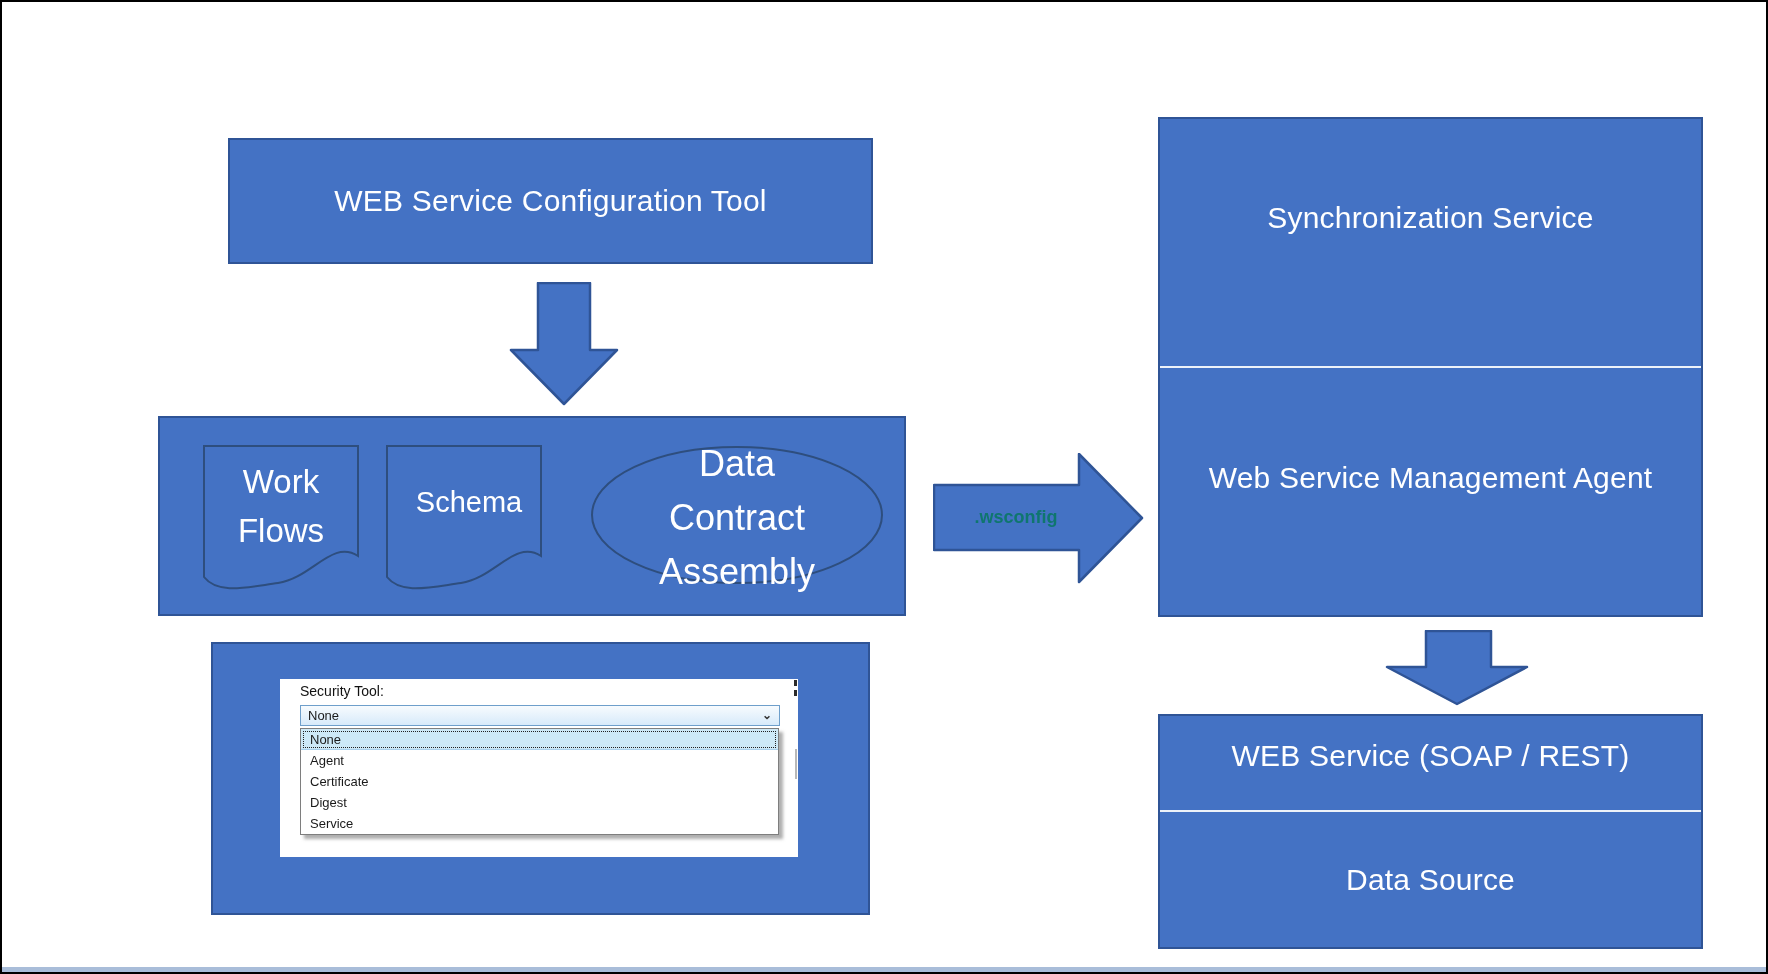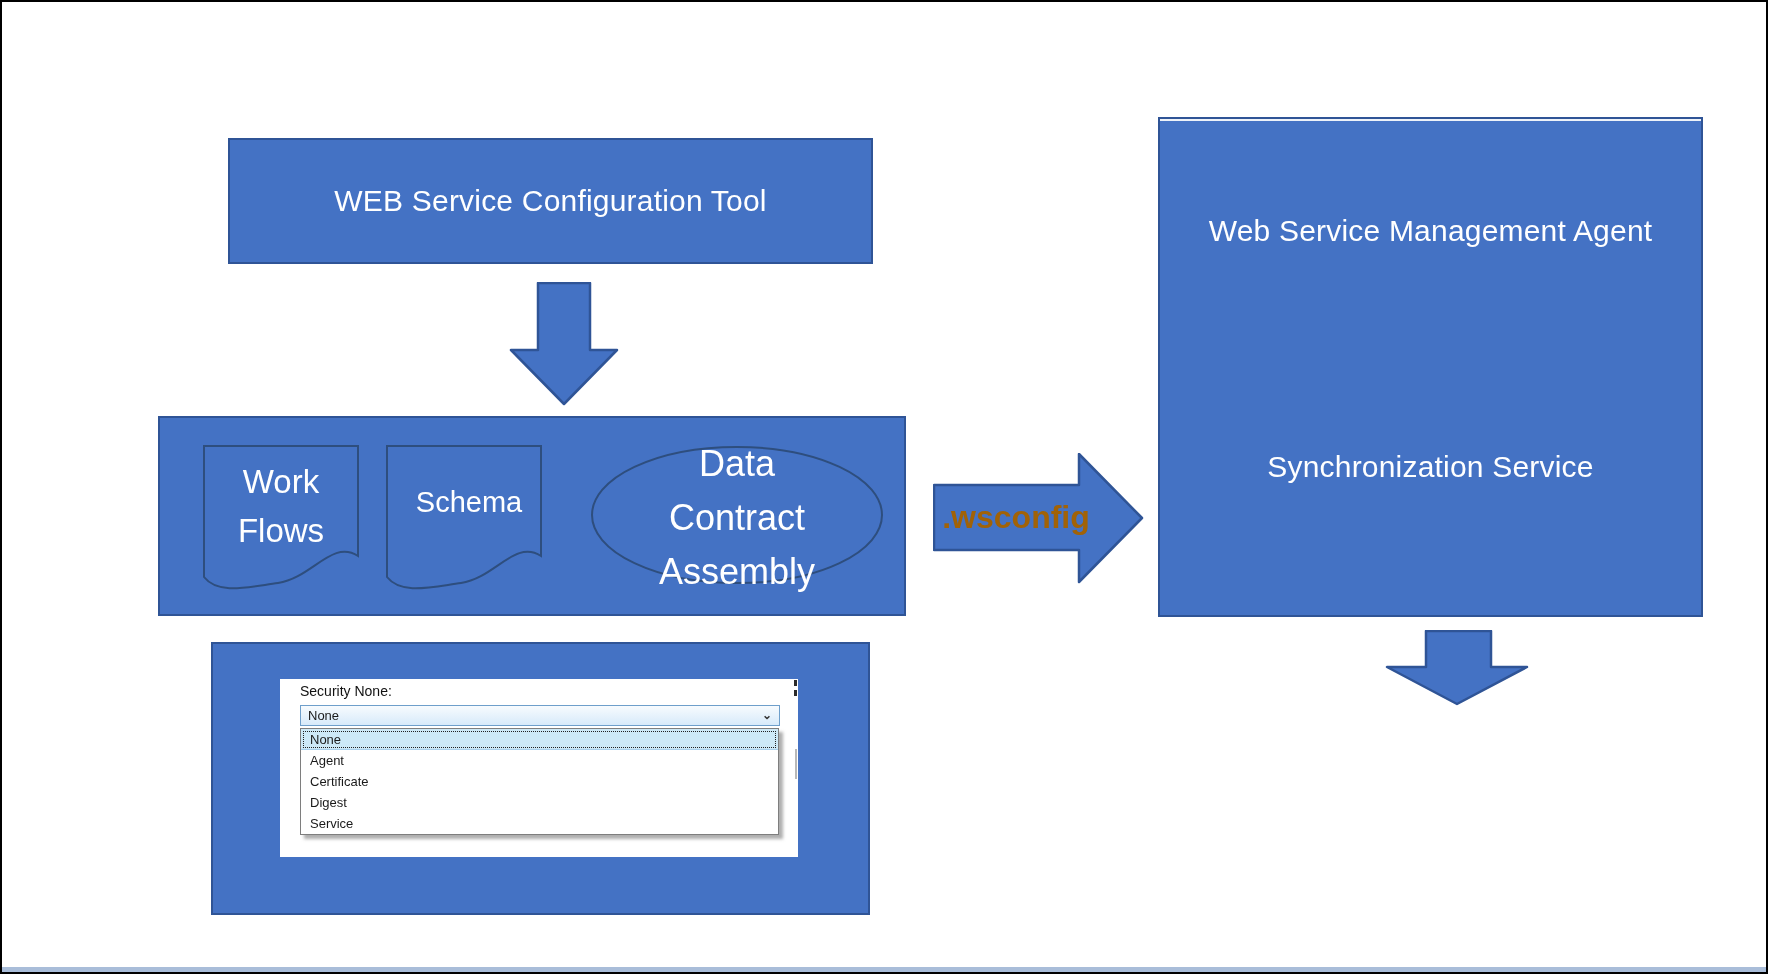--- a/index.html
+++ b/index.html
@@ -22,21 +22,21 @@
   .seg-divider{border-top:2px solid #EDF2F9;}
   
   .shape-text{
     position:absolute;display:flex;align-items:center;justify-content:center;
     color:#ffffff;text-align:center;white-space:pre-line;line-height:1.5;pointer-events:none;
   }
   .svgshape{position:absolute;}
   
   .wsconfig-label{
     position:absolute;display:flex;align-items:center;justify-content:center;
-    color:#a16207;font-weight:bold;font-size:32px;pointer-events:none;
+    color:#0f766e;font-weight:bold;font-size:18px;pointer-events:none;
   }
   
   .sec-panel{position:absolute;left:278px;top:677px;width:518px;height:178px;background:#ffffff;}
   .sec-label{position:absolute;left:20px;top:4px;font-size:14px;color:#111111;}
   .combo{
     position:absolute;left:20px;top:26px;width:480px;height:21px;box-sizing:border-box;
     background:linear-gradient(#f7fbfe,#d7eafa);border:1px solid #6E9FCB;
     font-size:13px;color:#1a1a1a;display:flex;align-items:center;padding-left:7px;
   }
   .combo-chevron{
@@ -90,37 +90,45 @@
   <div class="shape-text" style="left:588px;top:448px;width:294px;height:136px;font-size:36px;">Data
 Contract
 Assembly</div>
 
   <svg class="svgshape" style="left:931px;top:451px;" width="211" height="131" viewBox="0 0 211 131">
     <polygon points="1,32 146,32 146,1 209,65 146,129 146,97 1,97" fill="#4472C4" stroke="#2F5496" stroke-width="2.5" stroke-linejoin="round"></polygon>
   </svg>
   <div class="wsconfig-label" style="left:939px;top:483px;width:150px;height:65px;">.wsconfig</div>
 
   <div class="bluebox" style="left:1156px;top:115px;width:545px;height:500px;">
+    <div class="seg" style="height:247px;padding-bottom:49px;">
+      <div class="big-label">Synchronization Service</div>
+    </div>
     <div class="seg seg-divider" style="height:249px;padding-bottom:27px;">
       <div class="big-label">Web Service Management Agent</div>
-    </div>
-    <div class="seg" style="height:247px;padding-bottom:49px;">
-      <div class="big-label">Synchronization Service</div>
     </div>
   </div>
 
   <svg class="svgshape" style="left:1383px;top:628px;" width="144" height="76" viewBox="0 0 144 76">
     <polygon points="41,1 106,1 106,37 142,37 72,74 2,37 41,37" fill="#4472C4" stroke="#2F5496" stroke-width="2.5" stroke-linejoin="round"></polygon>
   </svg>
 
+  <div class="bluebox" style="left:1156px;top:712px;width:545px;height:235px;">
+    <div class="seg" style="height:94px;padding-bottom:14px;">
+      <div class="big-label">WEB Service (SOAP / REST)</div>
+    </div>
+    <div class="seg seg-divider" style="height:137px;">
+      <div class="big-label">Data Source</div>
+    </div>
+  </div>
 
   <div class="bluebox" style="left:209px;top:640px;width:659px;height:273px;"></div>
 
   <div class="sec-panel">
-    <div class="sec-label">Security None:</div>
+    <div class="sec-label">Security Tool:</div>
 
     <div class="combo">
       <span>None</span>
       <span class="combo-chevron">⌄</span>
     </div>
 
     <div class="dd-list">
       <div class="dd-item selected">None</div>
       <div class="dd-item">Agent</div>
       <div class="dd-item">Certificate</div>

